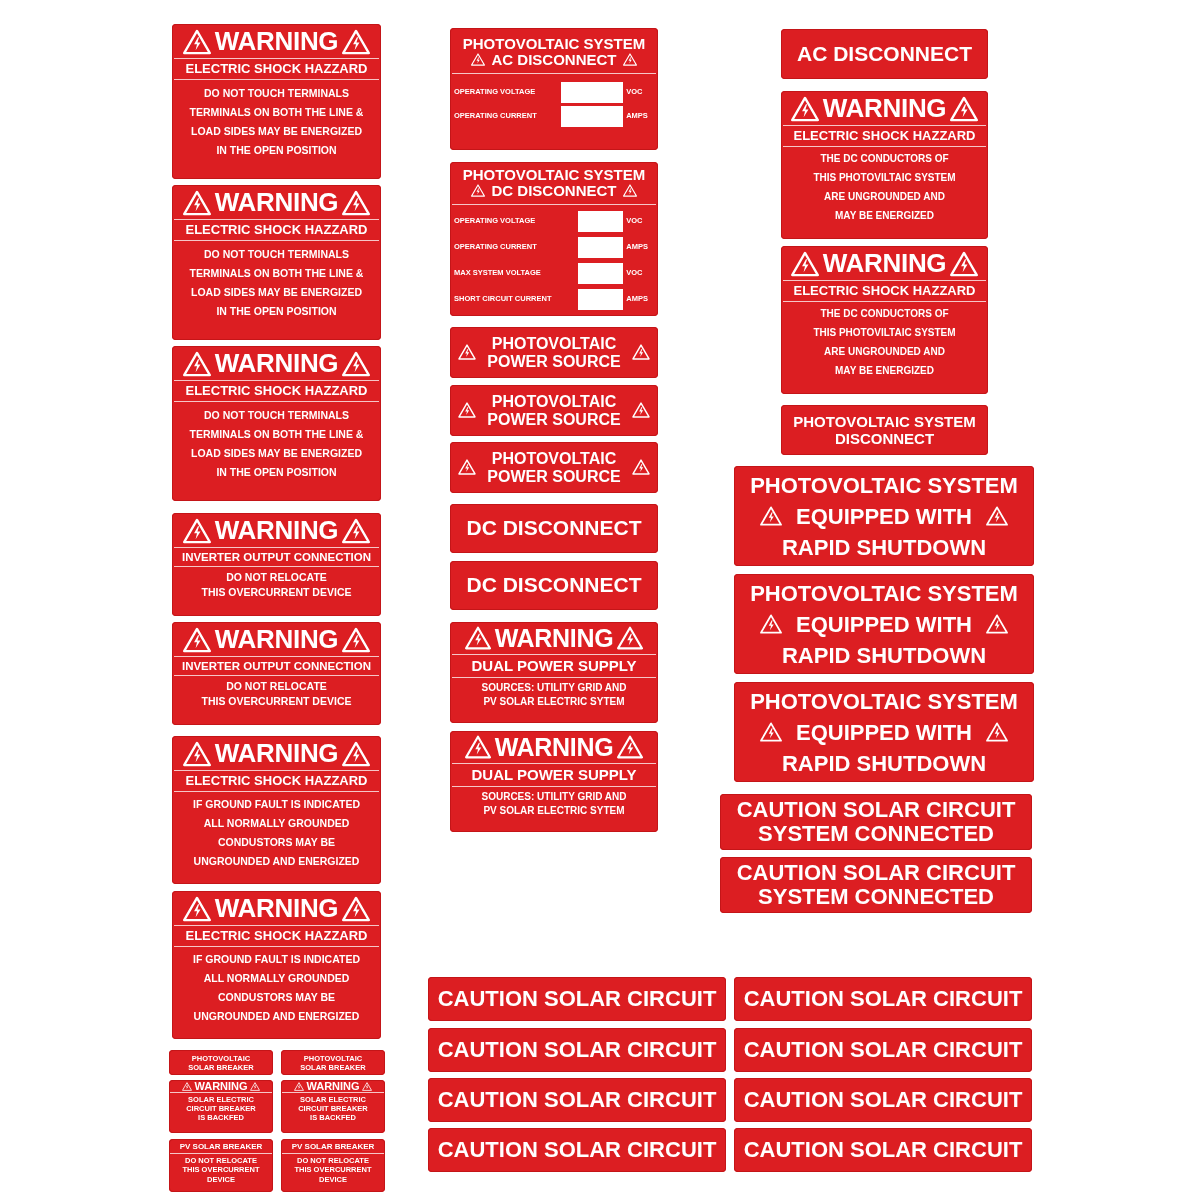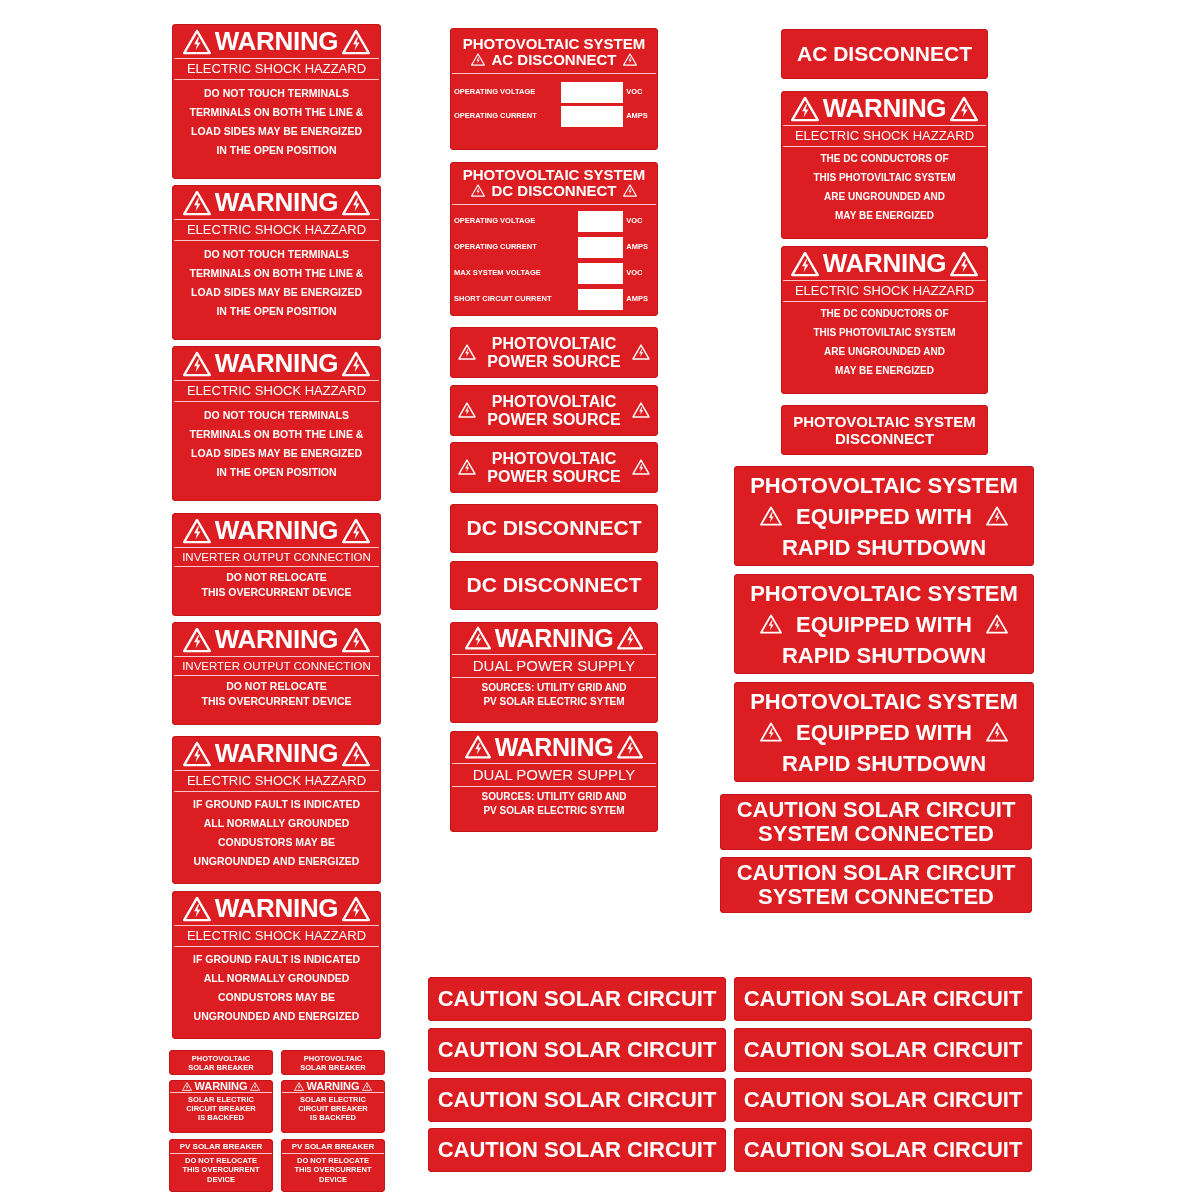--- a/index.html
+++ b/index.html
@@ -8,21 +8,21 @@
       position: absolute; box-sizing: border-box;
       background: #dc1e22; border-radius: 4px;
       color: #ffffff; text-align: center; overflow: hidden;
       box-shadow: 0 0 0 1px #c41518 inset;
       display: flex; flex-direction: column; align-items: center; justify-content: center;
       font-weight: bold; text-transform: uppercase; line-height: 1.05;
     }
     .rule { width: 98%; height: 1px; background: rgba(255,255,255,.75); }
     .head { display: flex; align-items: center; justify-content: center; width: 100%; }
     .big { font-family: "Liberation Sans", sans-serif; font-weight: bold; letter-spacing: -0.3px; }
-    .sub { font-weight: normal; }
+    .sub { font-weight: bold; }
     .body { font-weight: bold; }
     .grid-row { display: flex; align-items: center; width: 100%; justify-content: space-between; }
     .box { background: #ffffff; border: 1px solid #ffffff; }
   </style>
 </head>
 <body>
 
 <svg width="0" height="0" style="position:absolute">
   <defs>
     <symbol id="haz" viewBox="0 0 24 22">

